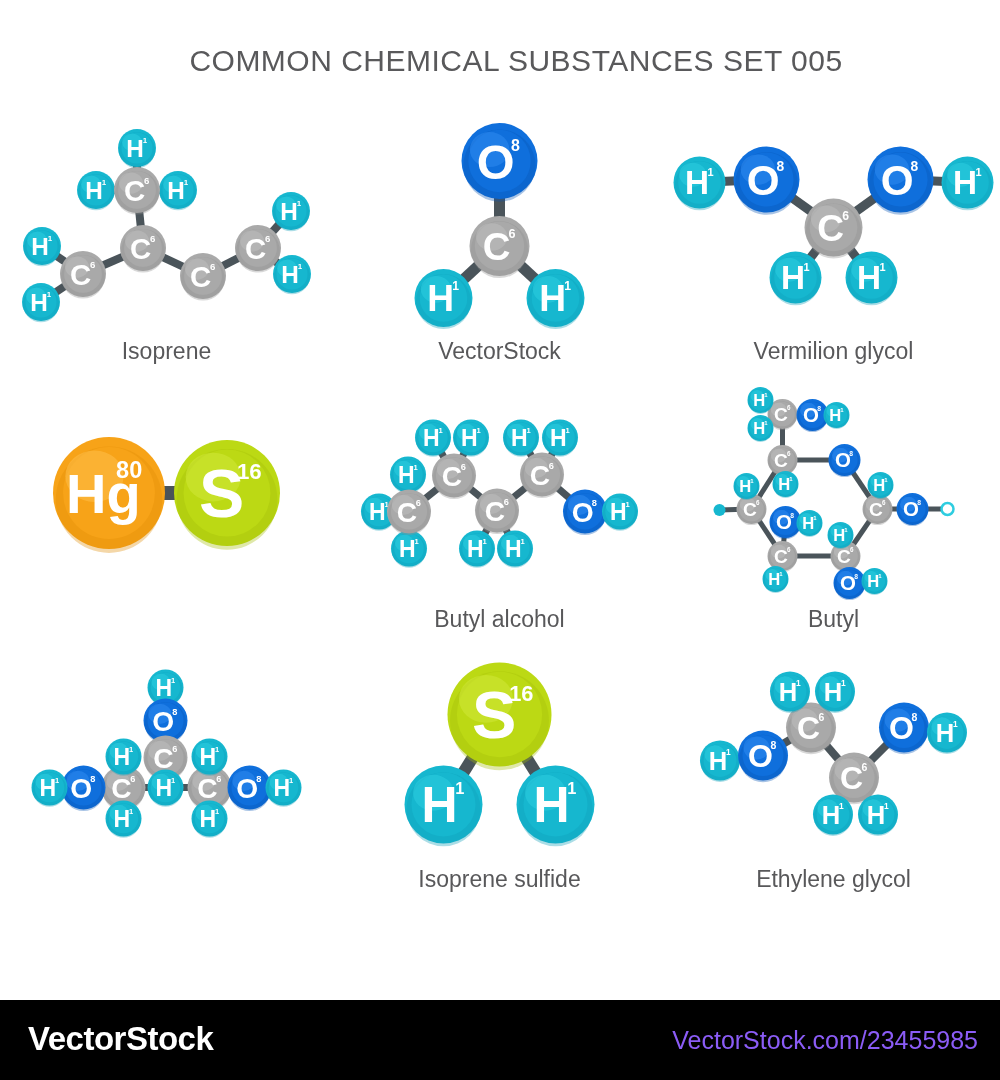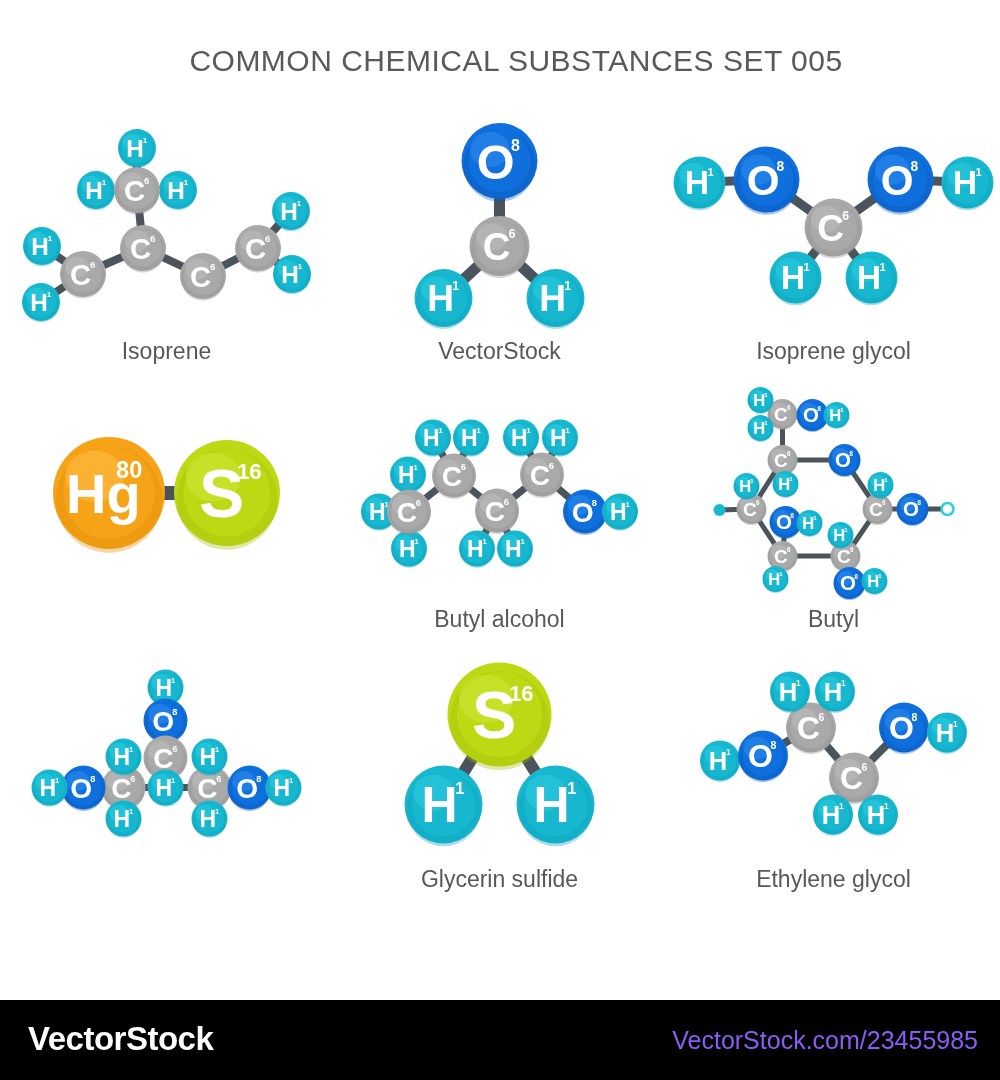--- a/index.html
+++ b/index.html
@@ -333,21 +333,21 @@
                 <circle cx="204" cy="190" r="26" fill="#16b7cf"></circle>
                 <circle cx="204" cy="193.12" r="24.7" fill="#0e9fb6" opacity="0.35"></circle>
                 <circle cx="204" cy="190" r="21.32" fill="#16b7cf"></circle>
                 <ellipse cx="197.24" cy="182.2" rx="13.52" ry="11.96" fill="#2ecde0" opacity="0.55"></ellipse>
                 <text x="201.4" y="201.9808" text-anchor="middle" font-family="&quot;Liberation Sans&quot;, sans-serif" font-size="33.28" font-weight="bold" fill="#ffffff">H</text>
                 <text x="214.92" y="183.24" text-anchor="middle" font-family="&quot;Liberation Sans&quot;, sans-serif" font-size="10.92" font-weight="bold" fill="#ffffff">1</text>
               </g>
             </g>
           </svg>
         </div>
-        <div class="caption">Isoprene glycol</div>
+        <div class="caption">Vermilion glycol</div>
       </div>
       <div class="cell" style="left: 0px; top: 268px;">
         <div class="stage">
           <svg class="mol" viewBox="0 0 333 230">
             <g transform="translate(13.0,5.0)">
               <g>
                 <line x1="96" y1="110" x2="214" y2="110" stroke="#4a545a" stroke-width="14" stroke-linecap="butt"></line>
               </g>
               <g>
                 <circle cx="96" cy="110" r="56" fill="#f7a318"></circle>
@@ -885,21 +885,21 @@
                 <circle cx="222" cy="154" r="39" fill="#16b7cf"></circle>
                 <circle cx="222" cy="158.68" r="37.05" fill="#0e9fb6" opacity="0.35"></circle>
                 <circle cx="222" cy="154" r="31.979999999999997" fill="#16b7cf"></circle>
                 <ellipse cx="211.86" cy="142.3" rx="20.28" ry="17.94" fill="#2ecde0" opacity="0.55"></ellipse>
                 <text x="218.1" y="171.9712" text-anchor="middle" font-family="&quot;Liberation Sans&quot;, sans-serif" font-size="49.92" font-weight="bold" fill="#ffffff">H</text>
                 <text x="238.38" y="143.86" text-anchor="middle" font-family="&quot;Liberation Sans&quot;, sans-serif" font-size="16.38" font-weight="bold" fill="#ffffff">1</text>
               </g>
             </g>
           </svg>
         </div>
-        <div class="caption">Glycerin sulfide</div>
+        <div class="caption">Isoprene sulfide</div>
       </div>
       <div class="cell" style="left: 667px; top: 528px;">
         <div class="stage">
           <svg class="mol" viewBox="0 0 333 230">
             <g transform="translate(21.0,1.5)">
               <g>
                 <line x1="32" y1="121" x2="75" y2="116" stroke="#4a545a" stroke-width="8" stroke-linecap="butt"></line>
                 <line x1="75" y1="116" x2="123" y2="88" stroke="#4a545a" stroke-width="8" stroke-linecap="butt"></line>
                 <line x1="123" y1="88" x2="102" y2="52" stroke="#4a545a" stroke-width="8" stroke-linecap="butt"></line>
                 <line x1="123" y1="88" x2="147" y2="52" stroke="#4a545a" stroke-width="8" stroke-linecap="butt"></line>

